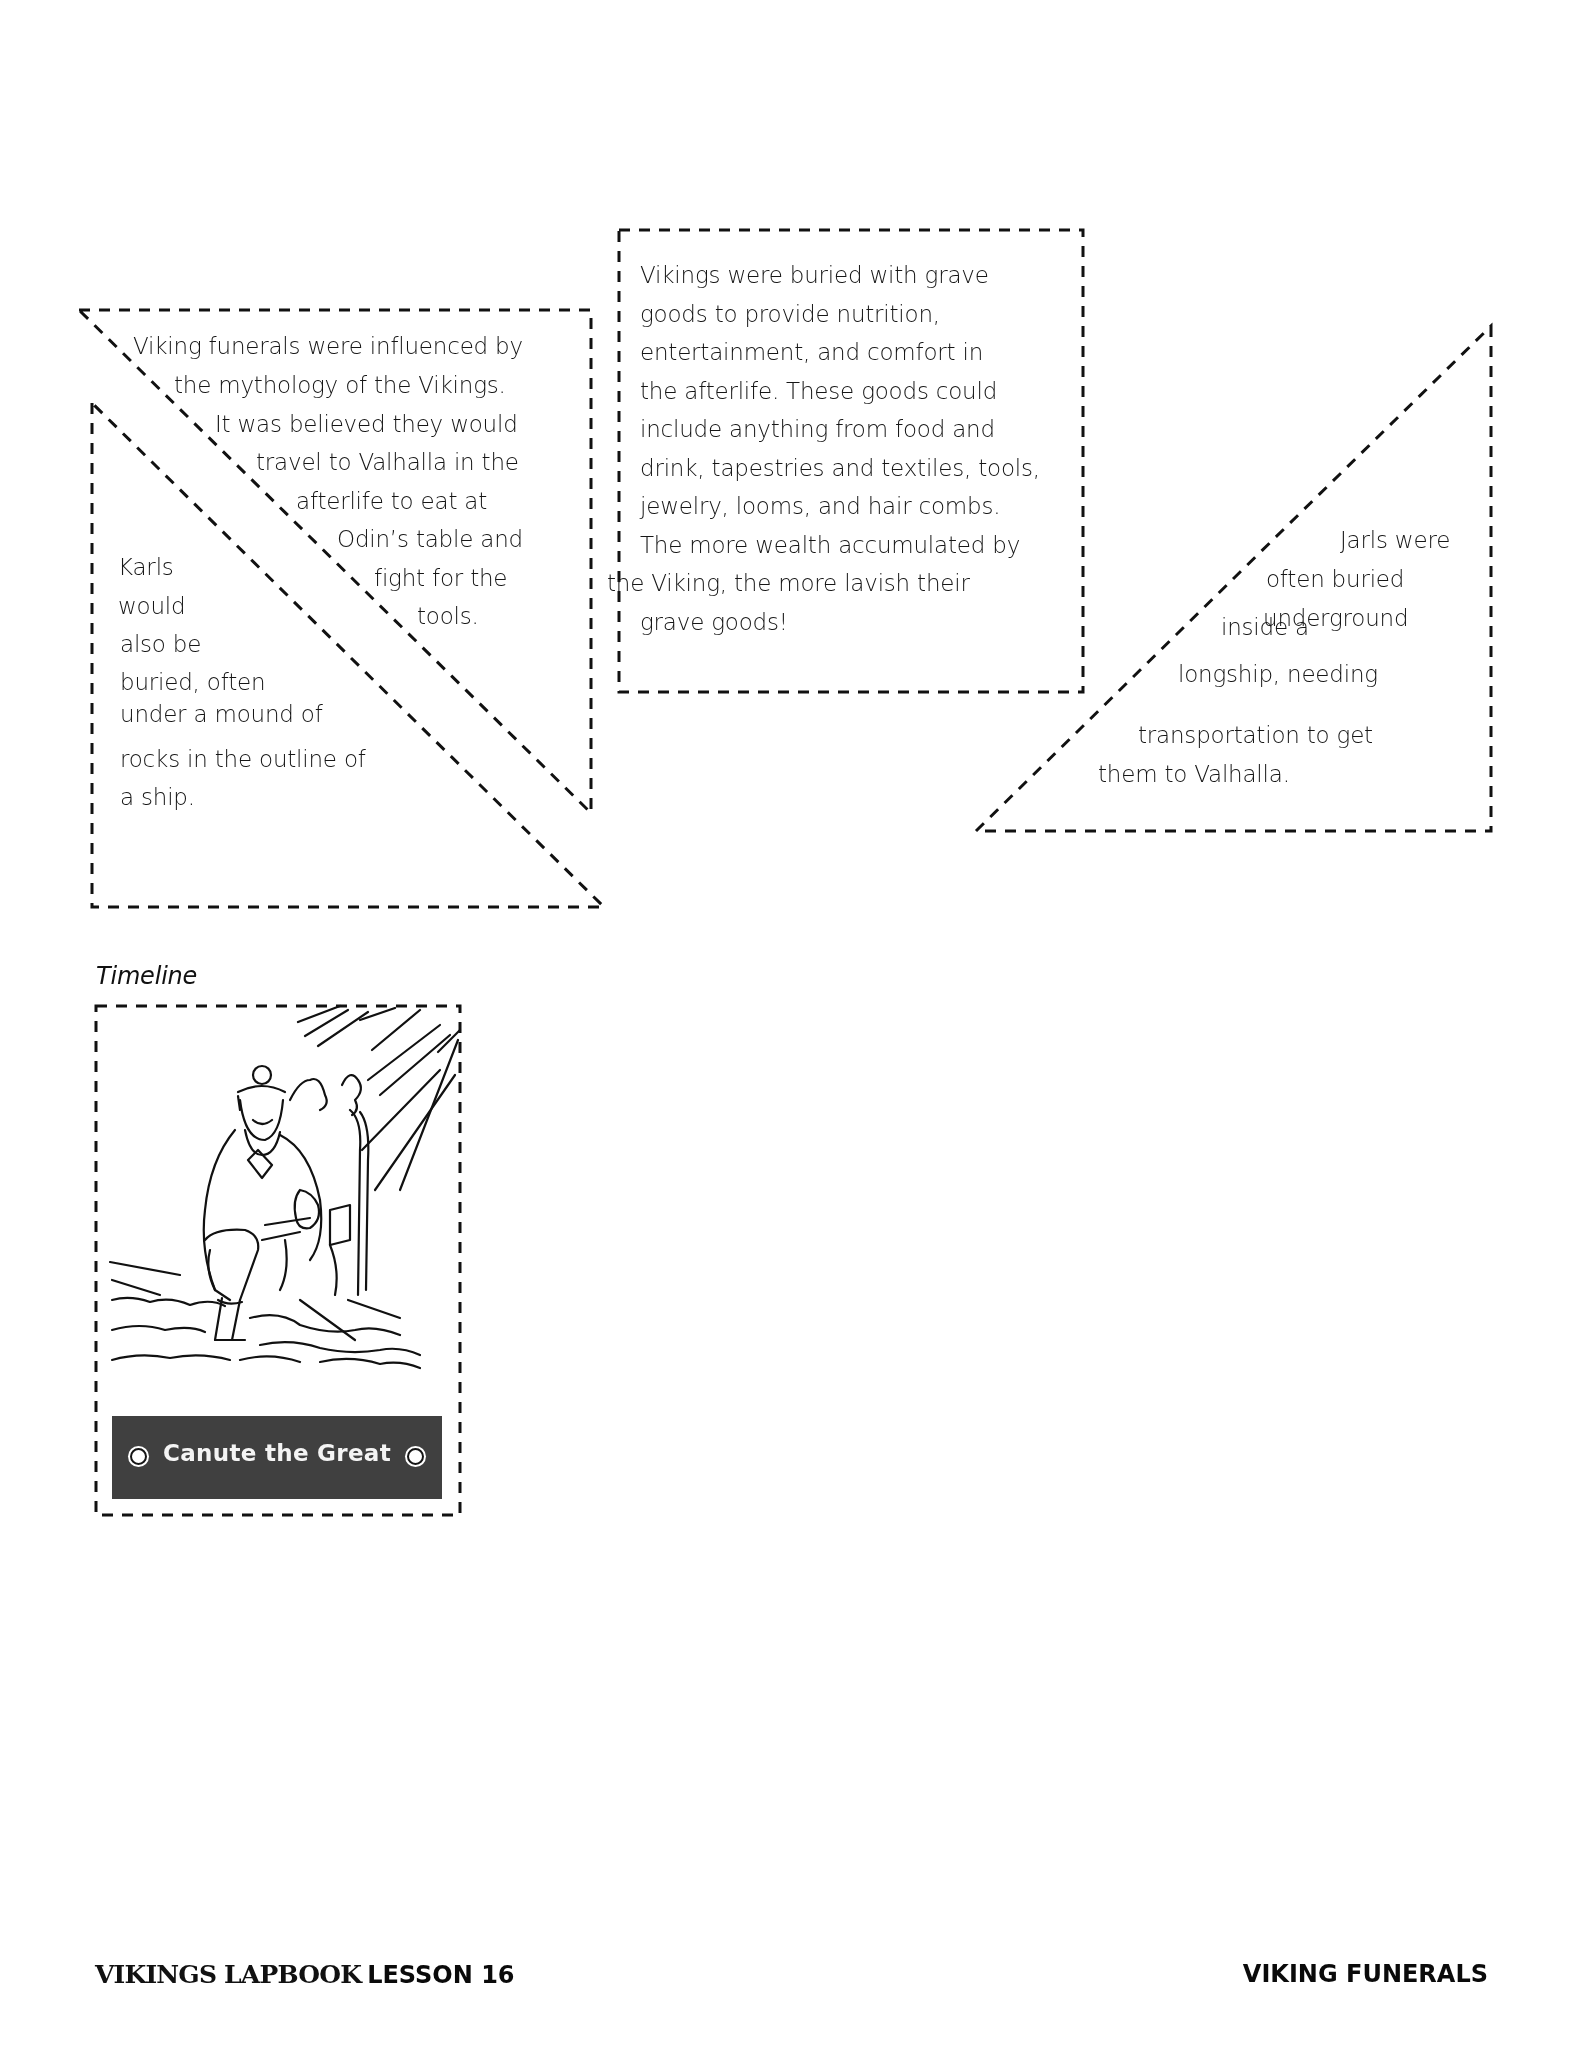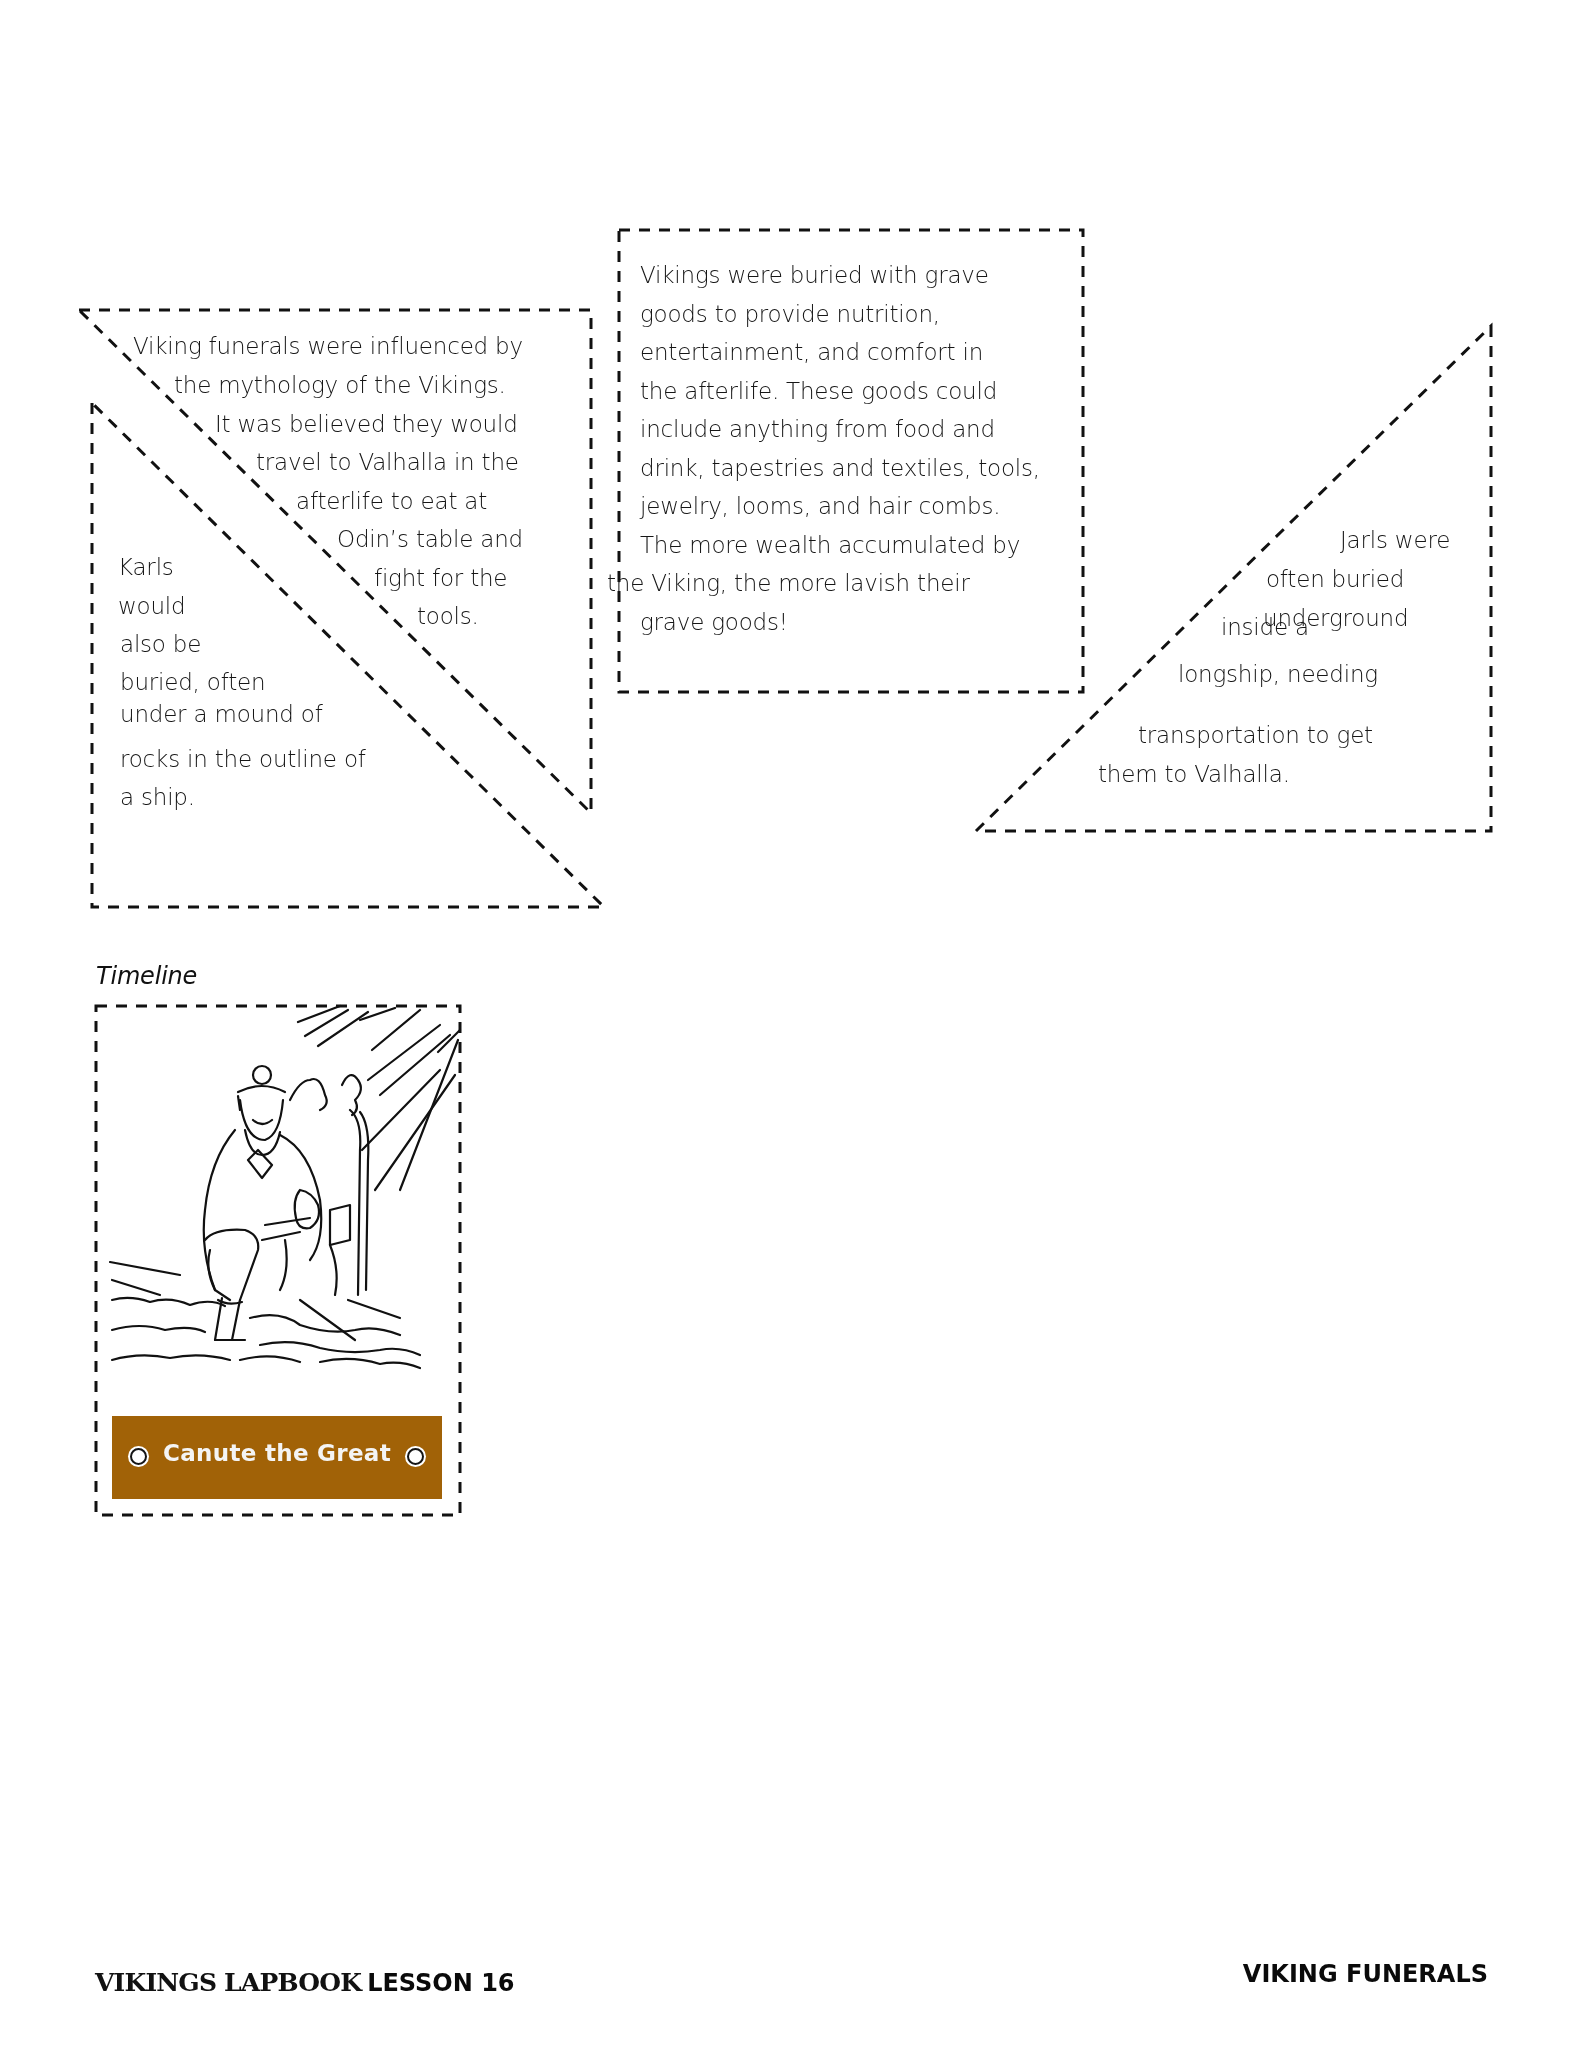--- a/index.html
+++ b/index.html
@@ -4,26 +4,26 @@
 <style>
   html, body { margin: 0; padding: 0; background: #ffffff; }
   body { width: 1583px; height: 2048px; position: relative; overflow: hidden;
          font-family: "DejaVu Sans", sans-serif; color: #111; }
   .page { position: absolute; left: 0; top: 0; width: 1583px; height: 2048px; }
   svg.shapes { position: absolute; left: 0; top: 0; }
   .t { position: absolute; white-space: nowrap; font-family: "DejaVu Sans", sans-serif;
        font-weight: 300; font-size: 23px; line-height: 26px; color: #161616; letter-spacing: -0.2px; }
   .label { position: absolute; font-family: "DejaVu Sans", sans-serif; font-size: 24px; color: #111; }
   .banner { position: absolute; left: 112px; top: 1416px; width: 330px; height: 83px;
-            background: #a16207; }
+            background: #404040; }
   .banner .dot { position: absolute; width: 13px; height: 13px; border-radius: 50%;
                  background: #fff; border: 2px solid #151515; box-shadow: 0 0 0 2px #fff; top: 32px; }
   .banner .name { position: absolute; left: 0; right: 0; top: 24px; text-align: center;
                   color: #f4f4f4; font-family: "DejaVu Sans", sans-serif; font-weight: bold; font-size: 23px; letter-spacing: 0.3px; }
-  .footer-left { position: absolute; left: 95px; top: 1960px; white-space: nowrap; margin-top: 8px; }
+  .footer-left { position: absolute; left: 95px; top: 1960px; white-space: nowrap; }
   .footer-series { font-family: "DejaVu Serif", serif; font-weight: bold; font-size: 25px; letter-spacing: -0.8px; color: #111; }
   .footer-lesson { font-family: "DejaVu Sans", sans-serif; font-weight: bold; font-size: 24px; color: #0a0a0a; margin-left: 6px; }
   .footer-right { position: absolute; right: 95px; top: 1960px; font-family: "DejaVu Sans", sans-serif;
                   font-weight: bold; font-size: 24px; color: #0a0a0a; white-space: nowrap; }
 </style>
 </head>
 <body>
 
 <div class="page">
 

